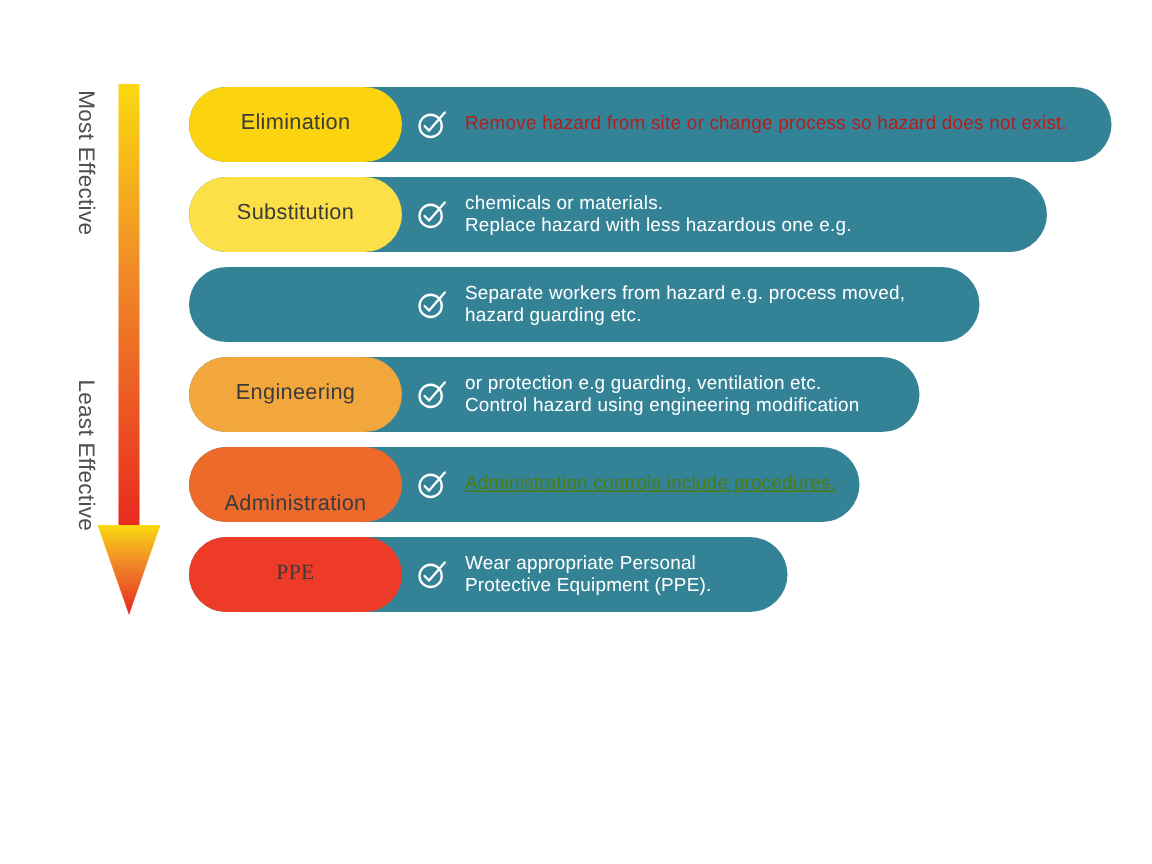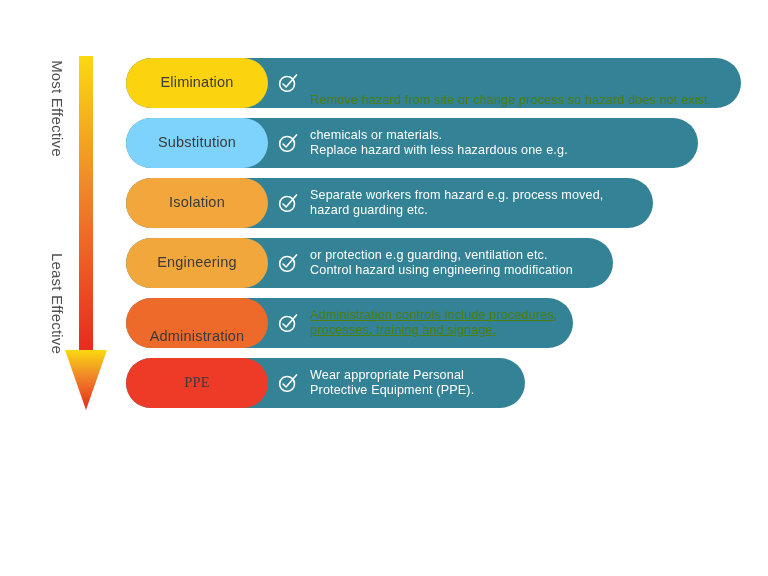--- a/index.html
+++ b/index.html
@@ -129,54 +129,51 @@
     <polygon points="2,294 44,294 23,354" fill="url(#arrowGrad)"></polygon>
   </svg>
 
   <div id="rows-container">
       <div class="row" style="top: 58px; width: 615px;">
         <div class="row-bar" style="width: 615px; background: rgb(51, 130, 150);"></div>
         <svg class="row-check" viewBox="0 0 24 24">
           <circle cx="11" cy="13" r="8.1" fill="none" stroke="#FFFFFF" stroke-width="1.7"></circle>
           <path d="M6.6 13.1 L9.9 16.4 L21.3 3.2" fill="none" stroke="#FFFFFF" stroke-width="1.7" stroke-linecap="round" stroke-linejoin="round"></path>
         </svg>
-        <div class="row-desc" style="color: #4d7c0f; justify-content: flex-end;">
+        <div class="row-desc" style="color: #b91c1c;">
           <span>Remove hazard from site or change process so hazard does not exist.</span>
         </div>
         <div class="row-pill" style="background: rgb(251, 211, 14);">
           <div class="row-pill-label" style="color: rgb(59, 59, 59);">Elimination</div>
         </div>
       </div>
       <div class="row" style="top: 118px; width: 572px;">
         <div class="row-bar" style="width: 572px; background: rgb(51, 130, 150);"></div>
         <svg class="row-check" viewBox="0 0 24 24">
           <circle cx="11" cy="13" r="8.1" fill="none" stroke="#FFFFFF" stroke-width="1.7"></circle>
           <path d="M6.6 13.1 L9.9 16.4 L21.3 3.2" fill="none" stroke="#FFFFFF" stroke-width="1.7" stroke-linecap="round" stroke-linejoin="round"></path>
         </svg>
         <div class="row-desc" style="color: rgb(255, 255, 255);">
           <span>chemicals or materials.</span>
           <span>Replace hazard with less hazardous one e.g.</span>
         </div>
-        <div class="row-pill" style="background: #7dd3fc;">
+        <div class="row-pill" style="background: #fde047;">
           <div class="row-pill-label" style="color: rgb(59, 59, 59);">Substitution</div>
         </div>
       </div>
       <div class="row" style="top: 178px; width: 527px;">
         <div class="row-bar" style="width: 527px; background: rgb(51, 130, 150);"></div>
         <svg class="row-check" viewBox="0 0 24 24">
           <circle cx="11" cy="13" r="8.1" fill="none" stroke="#FFFFFF" stroke-width="1.7"></circle>
           <path d="M6.6 13.1 L9.9 16.4 L21.3 3.2" fill="none" stroke="#FFFFFF" stroke-width="1.7" stroke-linecap="round" stroke-linejoin="round"></path>
         </svg>
         <div class="row-desc" style="color: rgb(255, 255, 255);">
           <span>Separate workers from hazard e.g. process moved,</span>
           <span>hazard guarding etc.</span>
         </div>
-        <div class="row-pill" style="background: rgb(243, 166, 60);">
-          <div class="row-pill-label" style="color: rgb(59, 59, 59);">Isolation</div>
-        </div>
       </div>
       <div class="row" style="top: 238px; width: 487px;">
         <div class="row-bar" style="width: 487px; background: rgb(51, 130, 150);"></div>
         <svg class="row-check" viewBox="0 0 24 24">
           <circle cx="11" cy="13" r="8.1" fill="none" stroke="#FFFFFF" stroke-width="1.7"></circle>
           <path d="M6.6 13.1 L9.9 16.4 L21.3 3.2" fill="none" stroke="#FFFFFF" stroke-width="1.7" stroke-linecap="round" stroke-linejoin="round"></path>
         </svg>
         <div class="row-desc" style="color: rgb(255, 255, 255);">
           <span>or protection e.g guarding, ventilation etc.</span>
           <span>Control hazard using engineering modification</span>
@@ -186,21 +183,20 @@
         </div>
       </div>
       <div class="row" style="top: 298px; width: 447px;">
         <div class="row-bar" style="width: 447px; background: rgb(51, 130, 150);"></div>
         <svg class="row-check" viewBox="0 0 24 24">
           <circle cx="11" cy="13" r="8.1" fill="none" stroke="#FFFFFF" stroke-width="1.7"></circle>
           <path d="M6.6 13.1 L9.9 16.4 L21.3 3.2" fill="none" stroke="#FFFFFF" stroke-width="1.7" stroke-linecap="round" stroke-linejoin="round"></path>
         </svg>
         <div class="row-desc" style="color: #4d7c0f; text-decoration: underline;">
           <span>Administration controls include procedures,</span>
-          <span>processes, training and signage.</span>
         </div>
         <div class="row-pill" style="background: rgb(238, 106, 43);">
           <div class="row-pill-label" style="color: rgb(59, 59, 59); margin-top: 27px;">Administration</div>
         </div>
       </div>
       <div class="row" style="top: 358px; width: 399px;">
         <div class="row-bar" style="width: 399px; background: rgb(51, 130, 150);"></div>
         <svg class="row-check" viewBox="0 0 24 24">
           <circle cx="11" cy="13" r="8.1" fill="none" stroke="#FFFFFF" stroke-width="1.7"></circle>
           <path d="M6.6 13.1 L9.9 16.4 L21.3 3.2" fill="none" stroke="#FFFFFF" stroke-width="1.7" stroke-linecap="round" stroke-linejoin="round"></path>

